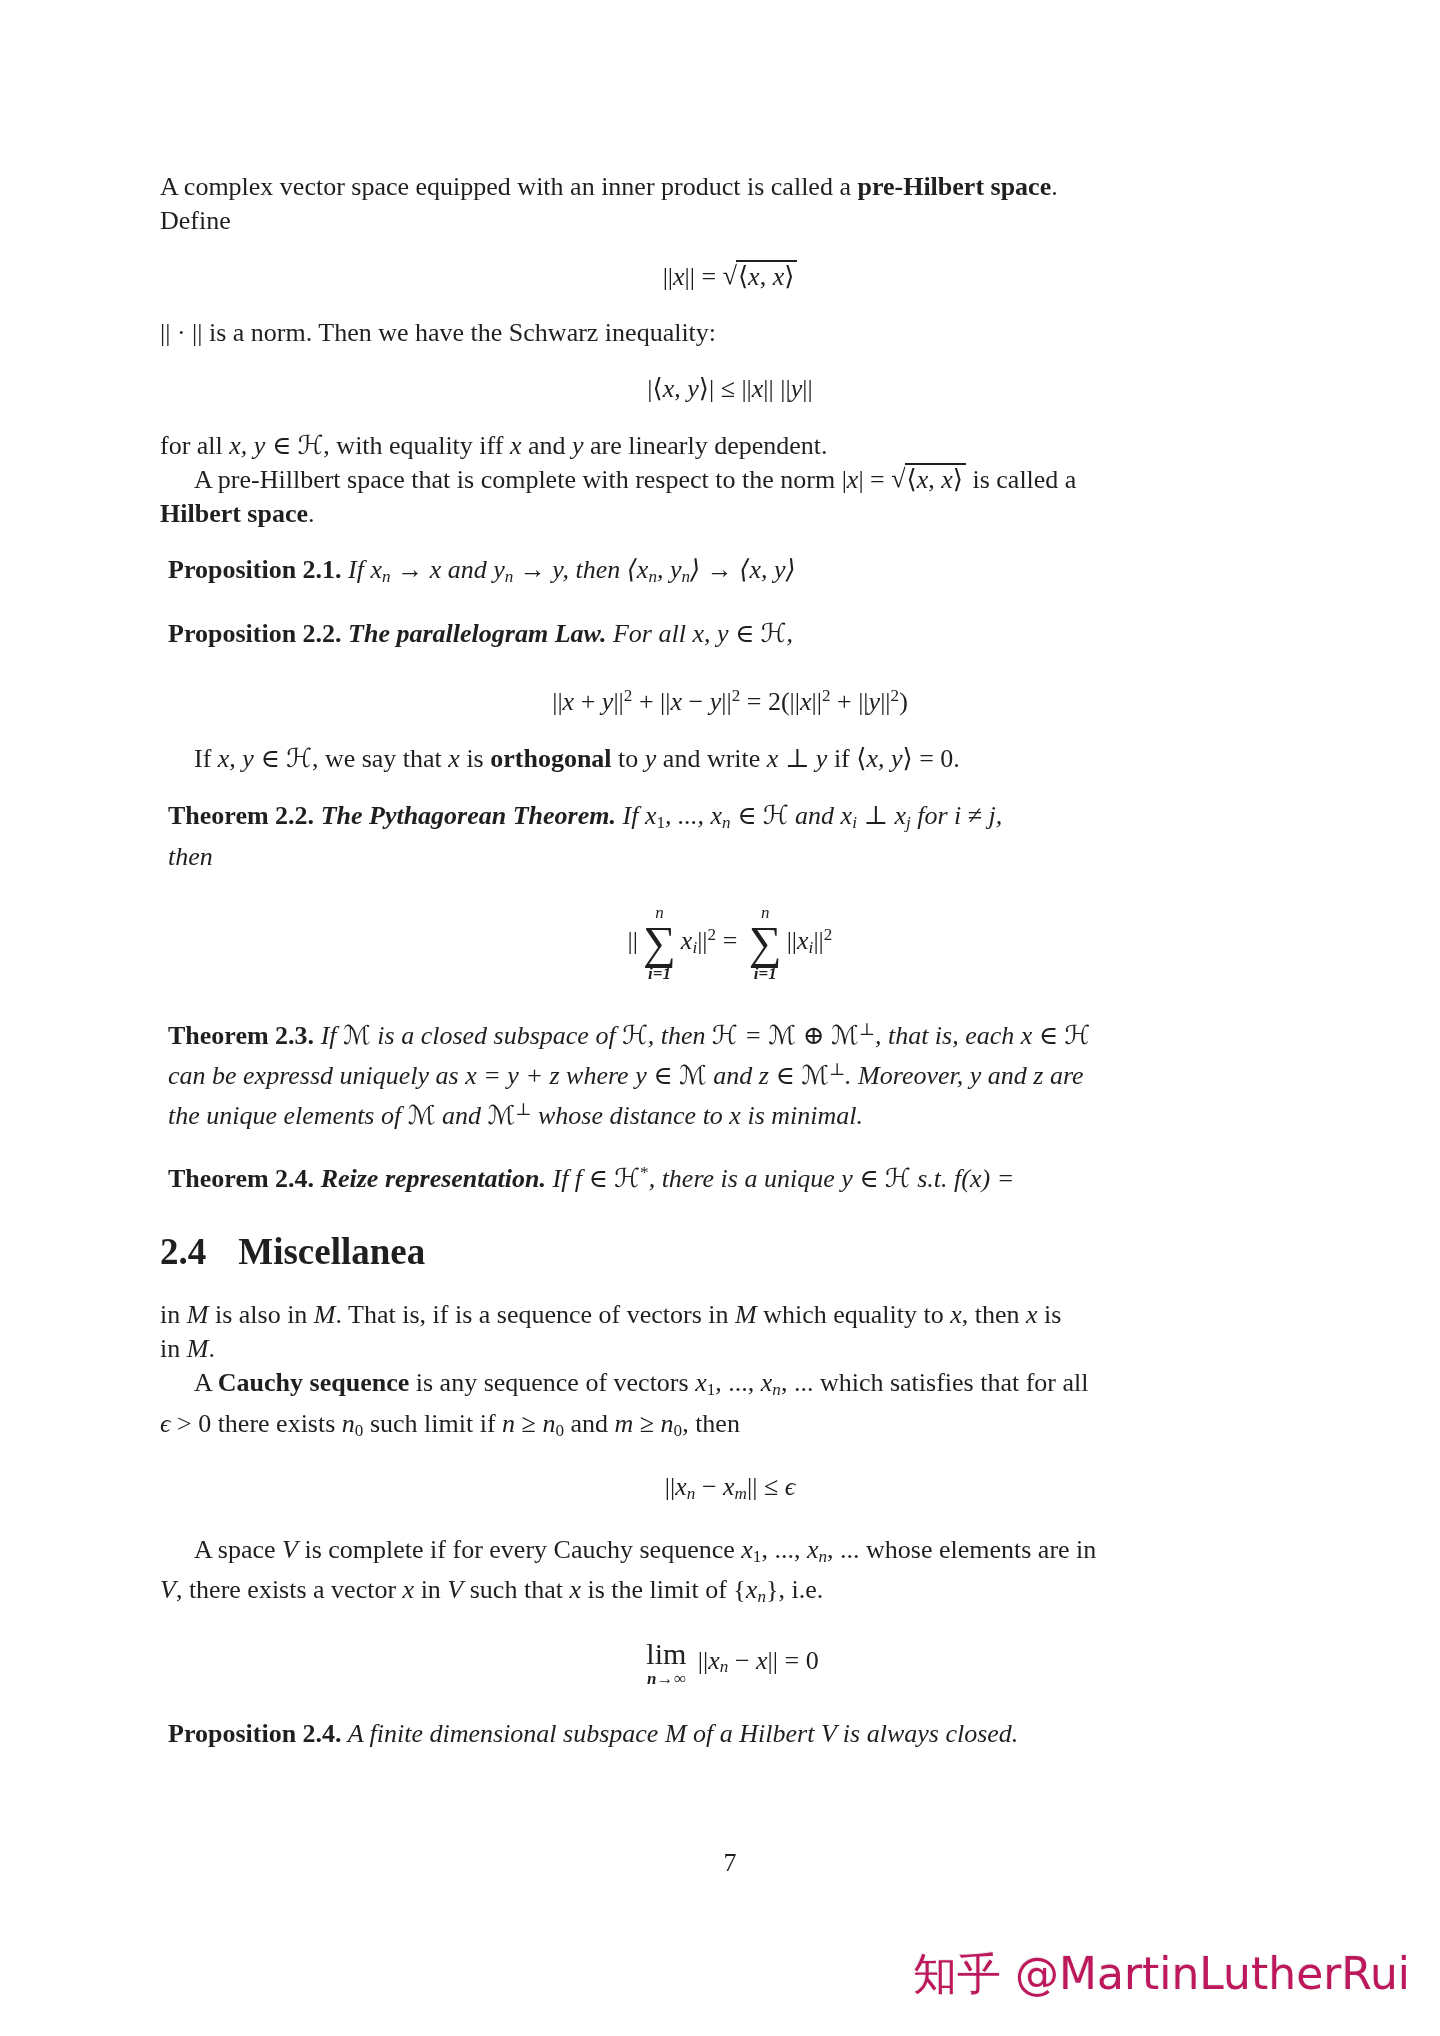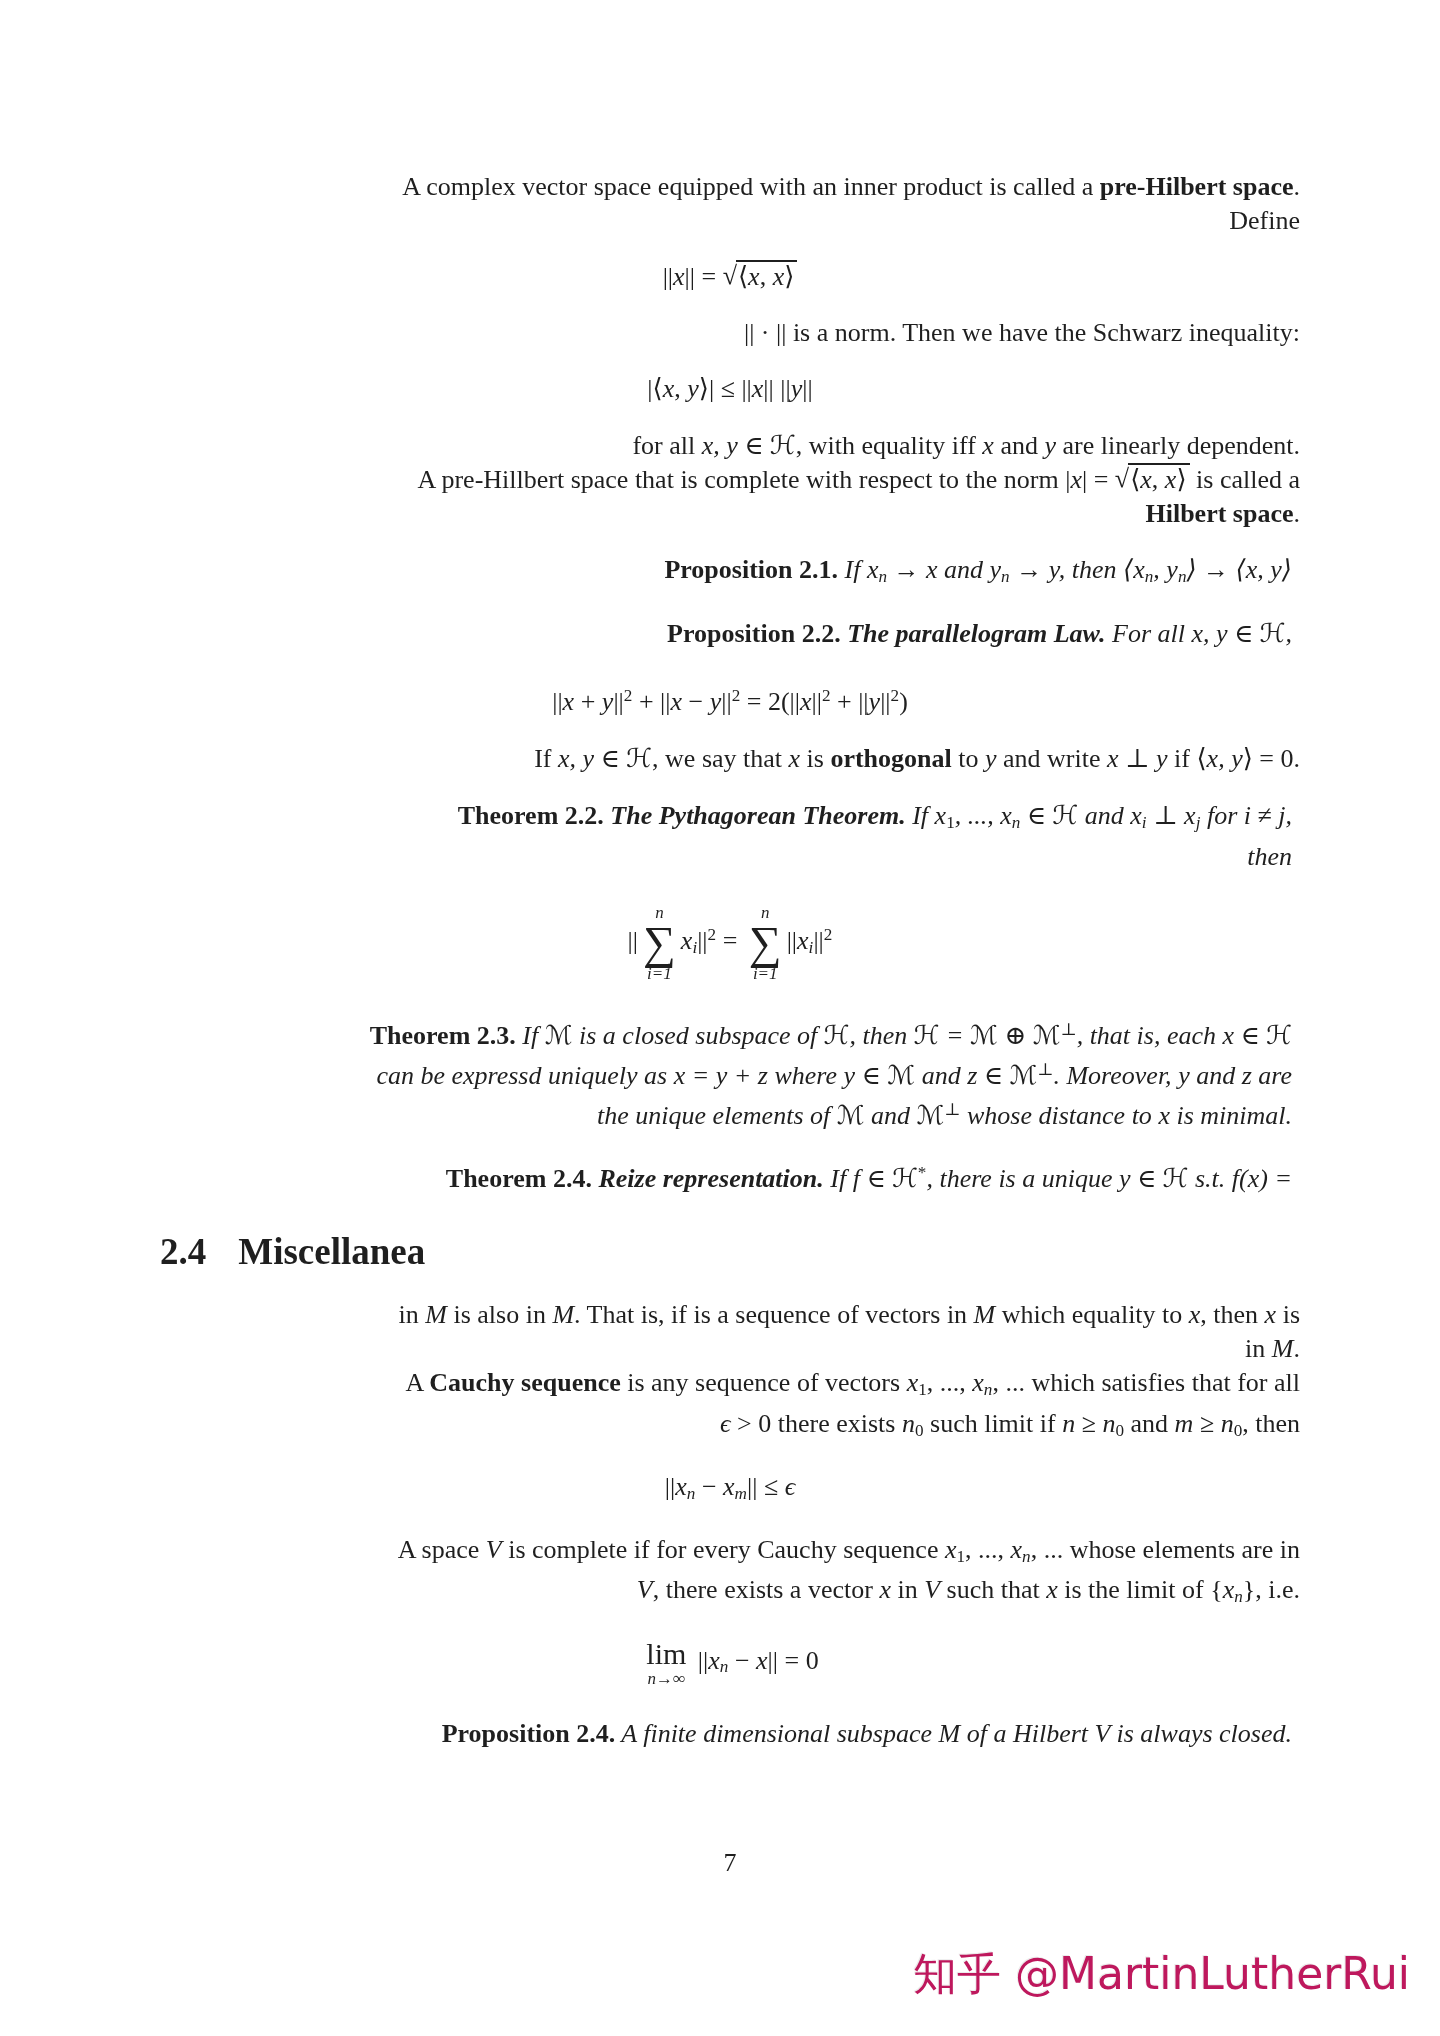--- a/index.html
+++ b/index.html
@@ -5,36 +5,36 @@
   html,body{margin:0;padding:0;}
   body{
     width:1440px;height:2036px;position:relative;overflow:hidden;
     background:#ffffff;color:#1f1f1f;
     font-family:"Liberation Serif","DejaVu Serif","DejaVu Sans",serif;
   }
   .page{position:absolute;inset:0;}
   .doc{position:absolute;left:160px;top:170px;width:1140px;font-size:26px;line-height:34px;}
   .para{margin:0;}
   .thm{margin:22px 8px;}
-  .line{white-space:nowrap;text-align:right;}
+  .line{white-space:nowrap;}
   .line.indent{padding-left:34px;}
   .display{margin:16px 0;text-align:center;white-space:nowrap;line-height:46px;}
   .display.tall{line-height:1.1;padding:8px 0;}
   .b{font-weight:bold;}
   .i{font-style:italic;}
   .scr{font-style:normal;font-family:"DejaVu Sans","DejaVu Serif",serif;}
   .sub{font-size:66%;vertical-align:-0.22em;}
   .sup{font-size:66%;vertical-align:0.55em;}
   .sub.i,.sup.i{font-style:italic;}
   .sqrt{display:inline;white-space:nowrap;}
   .sqrt-sym{display:inline-block;transform:translateY(-1px);}
   .sqrt-body{display:inline-block;border-top:2px solid currentColor;line-height:1.18;margin-left:-1px;padding:0 3px 0 2px;}
   .stack{display:inline-flex;flex-direction:column;align-items:center;vertical-align:middle;line-height:1;margin:0 5px;}
   .stack-top{font-size:17px;font-style:italic;line-height:1;}
-  .stack-bot{font-size:17px;font-style:italic;line-height:1.05;}
+  .stack-bot{font-size:17px;font-style:italic;line-height:1.05;font-weight:bold;}
   .stack-op{font-size:30px;line-height:1.05;}
   .stack-op.big{font-size:46px;line-height:0.95;}
   .heading{font-size:37px;line-height:44px;font-weight:bold;margin:34px 0 24px;}
   .sec-num{margin-right:32px;}
   .page-number{position:absolute;top:1848px;left:160px;width:1140px;text-align:center;font-size:26px;}
   .watermark{
     position:absolute;top:1952px;right:30px;font-size:44px;line-height:1;
     color:#be185d;text-shadow:-1px -1px 0 #ebebeb;
     font-family:"DejaVu Sans","Liberation Sans",sans-serif;
   }

